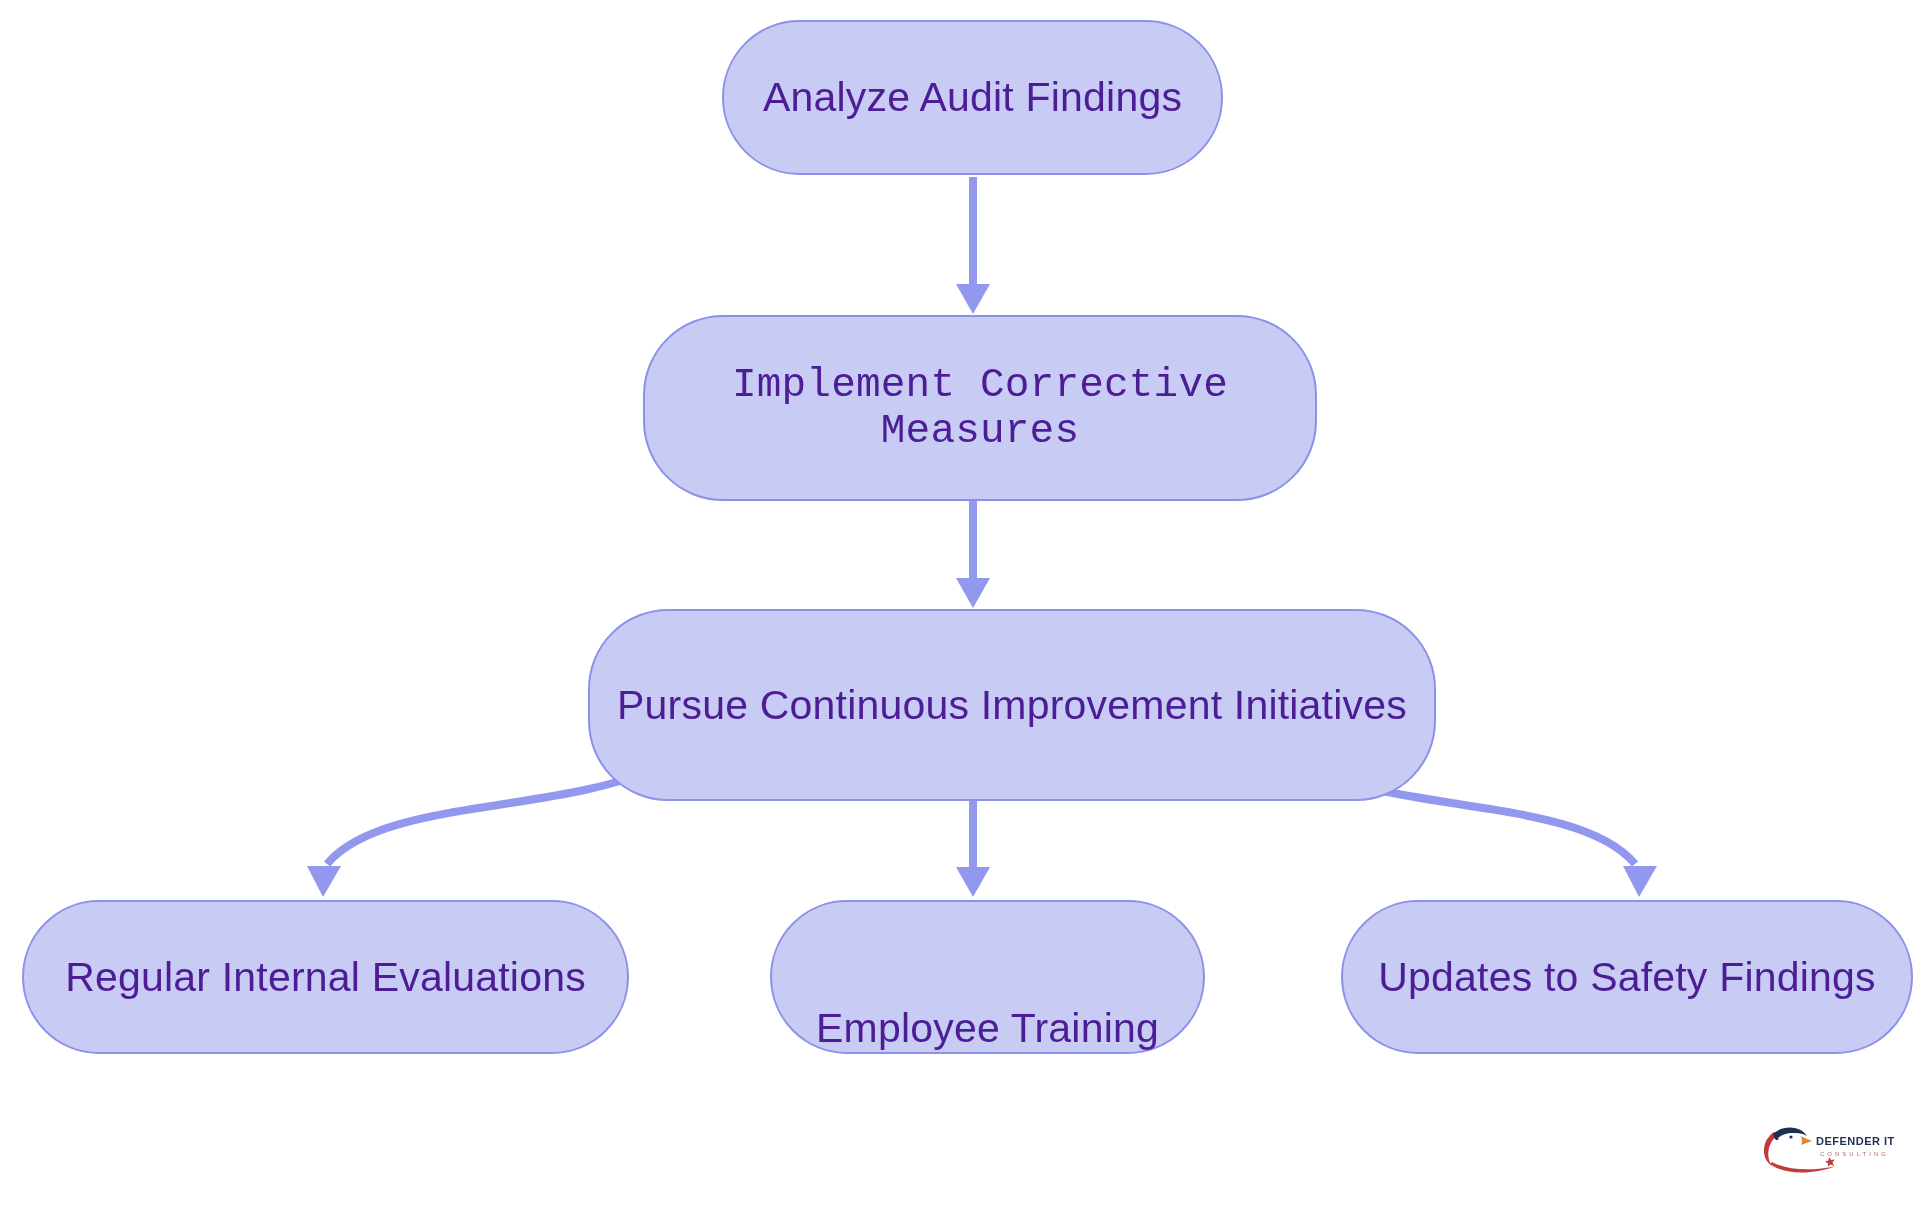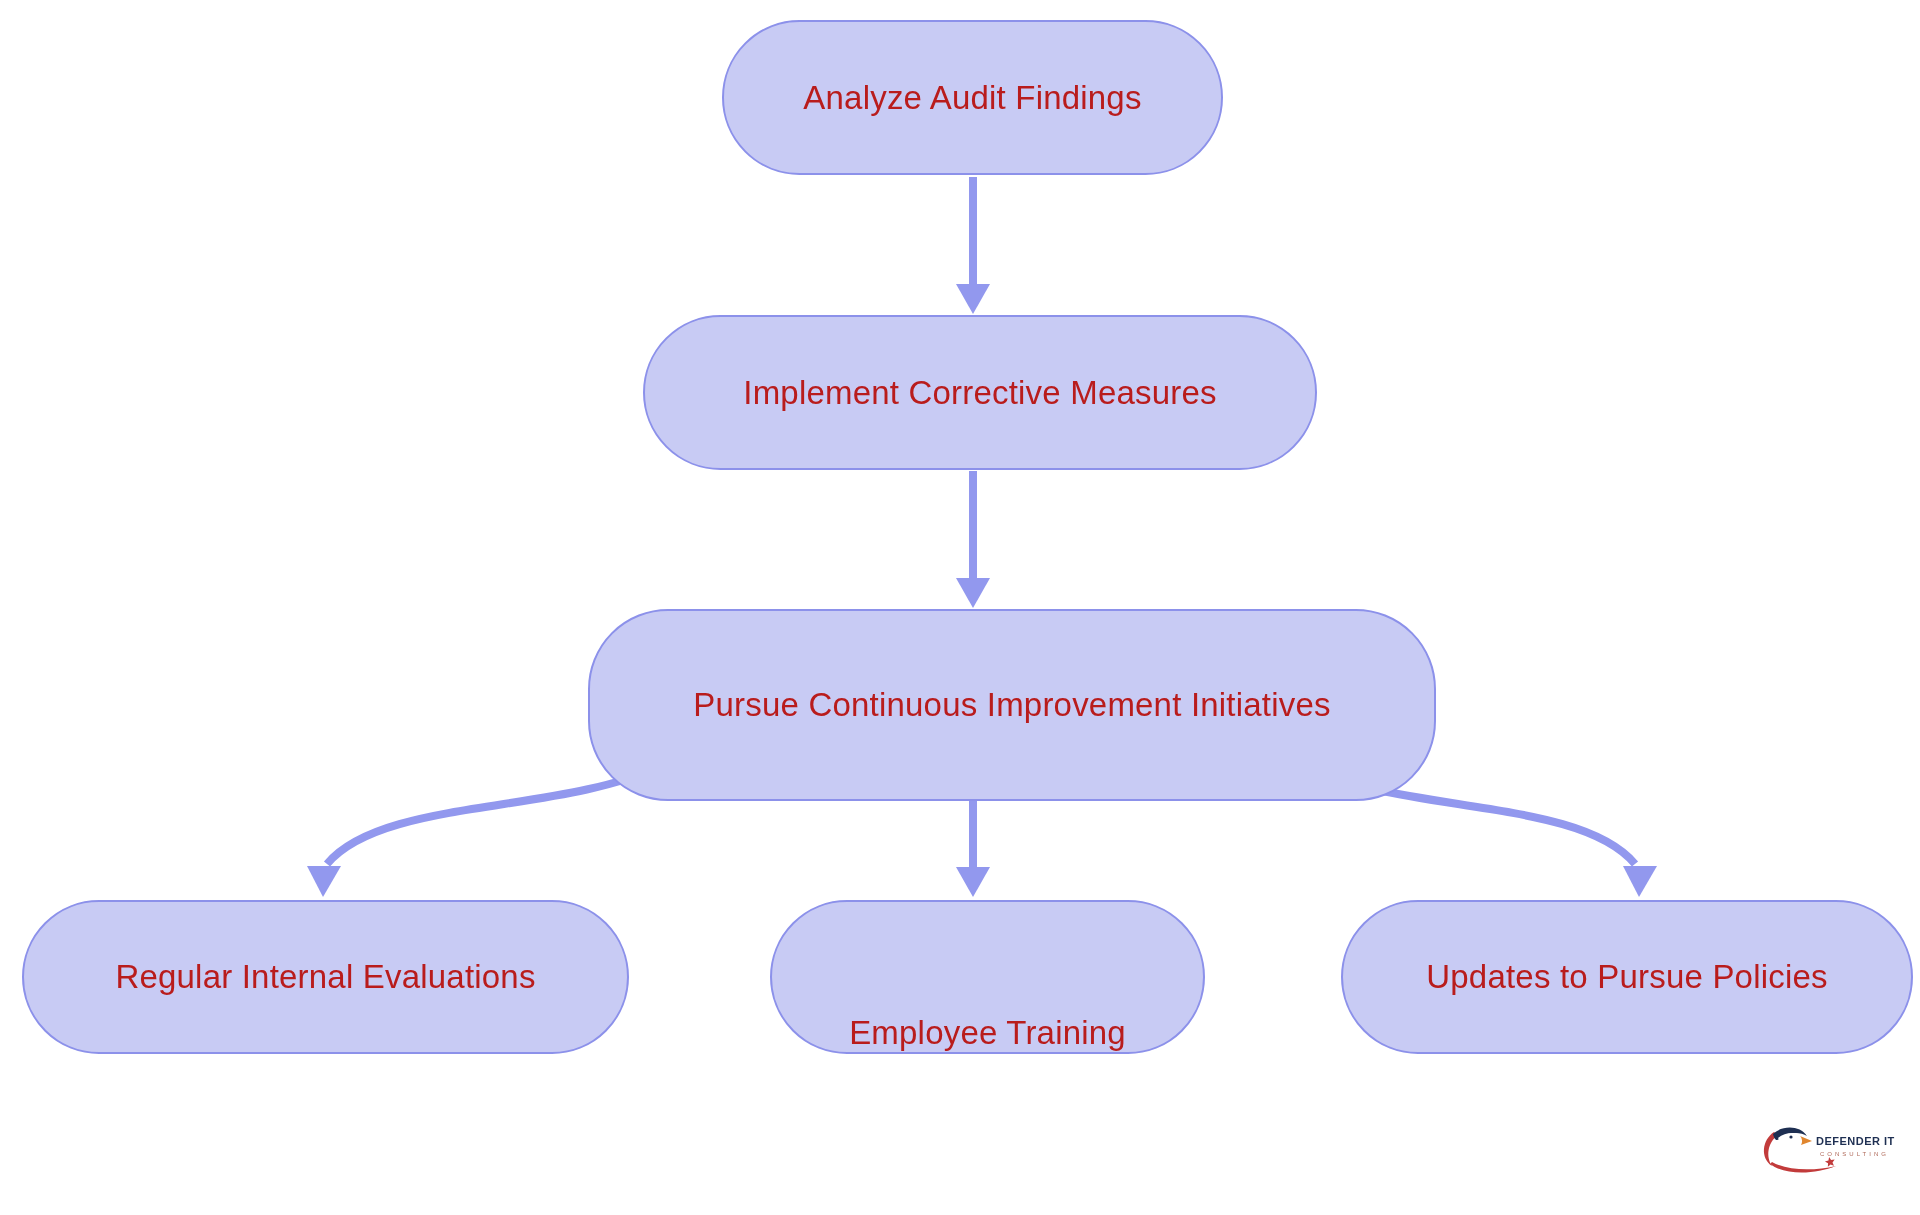--- a/index.html
+++ b/index.html
@@ -17,26 +17,26 @@
   .node {
     position: absolute;
     box-sizing: border-box;
     background: #c8cbf4;
     border: 2.5px solid #8c91ea;
     border-radius: 80px;
     display: flex;
     align-items: center;
     justify-content: center;
     text-align: center;
-    color: #b91c1c;
-    font-size: 33px;
+    color: #4c1d95;
+    font-size: 41px;
     letter-spacing: 0.2px;
   }
   #node-analyze   { left: 722px;  top: 20px;  width: 501px; height: 155px; }
-  #node-implement { left: 643px;  top: 315px; width: 674px; height: 155px; }
+  #node-implement { left: 643px;  top: 315px; width: 674px; height: 186px; font-family: Liberation Mono, monospace; }
   #node-pursue    { left: 588px;  top: 609px; width: 848px; height: 192px; }
   #node-regular   { left: 22px;   top: 900px; width: 607px; height: 154px; text-align: right; }
   #node-training  { left: 770px;  top: 900px; width: 435px; height: 154px; align-items: flex-end; }
   #node-updates   { left: 1341px; top: 900px; width: 572px; height: 154px; }
 
   #edge-layer {
     position: absolute;
     left: 0; top: 0;
     width: 1920px;
     height: 1215px;
@@ -96,21 +96,21 @@
 
 <div class="node" id="node-regular">
   <span>Regular Internal Evaluations</span>
 </div>
 
 <div class="node" id="node-training">
   <span>Employee Training</span>
 </div>
 
 <div class="node" id="node-updates">
-  <span>Updates to Pursue Policies</span>
+  <span>Updates to Safety Findings</span>
 </div>
 
 <svg id="brand-logo" viewBox="0 0 152 62" xmlns="http://www.w3.org/2000/svg">
 
   <g>
 
     <path d="M14,8 C2,16 0,34 12,42 C6,33 7,19 18,11 Z" fill="#c23b3b"></path>
     <path d="M10,40 C26,52 56,50 76,42 C54,47 28,47 12,38 Z" fill="#c23b3b"></path>
 
     <path d="M79,41 l2.2,3.4 4,-0.4 -2.4,3.2 1.6,3.6 -3.8,-1.4 -3,2.6 0.2,-4 -3.4,-2 3.9,-1 Z" transform="translate(-2,-4) scale(0.9)" fill="#c23b3b"></path>

